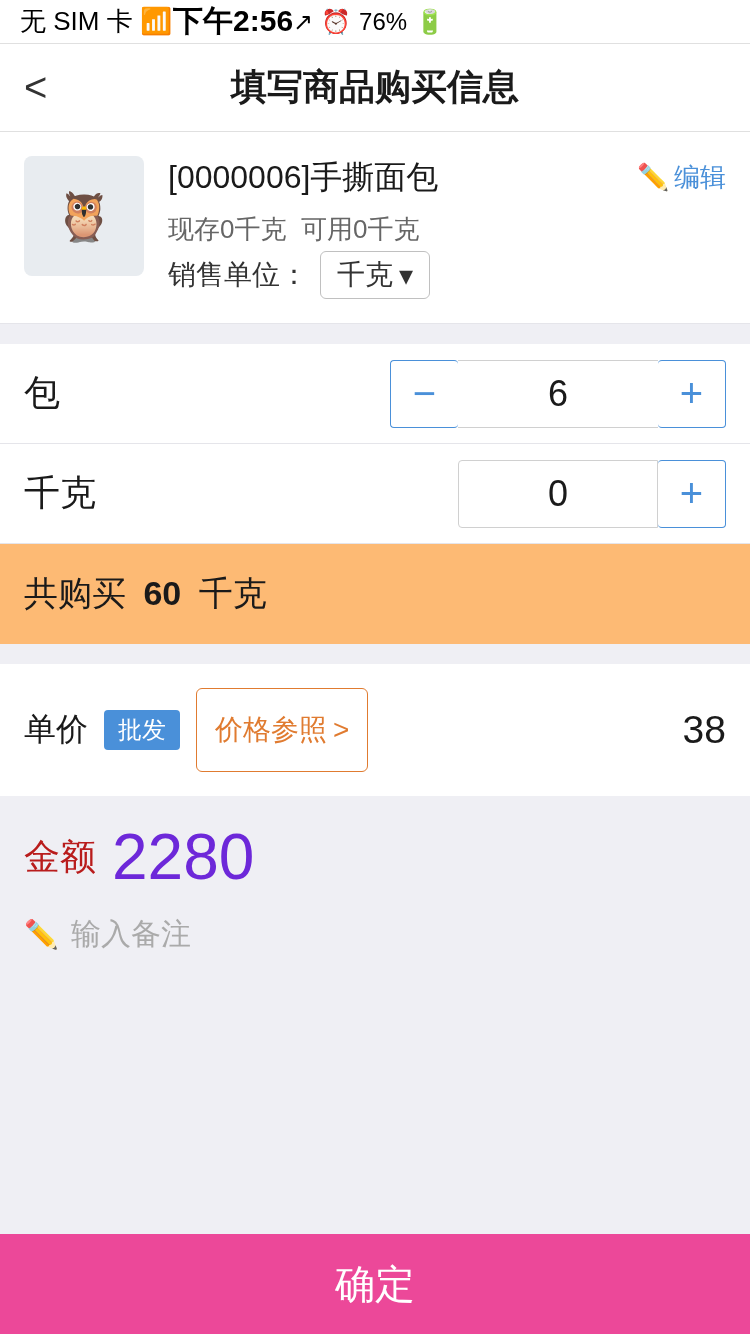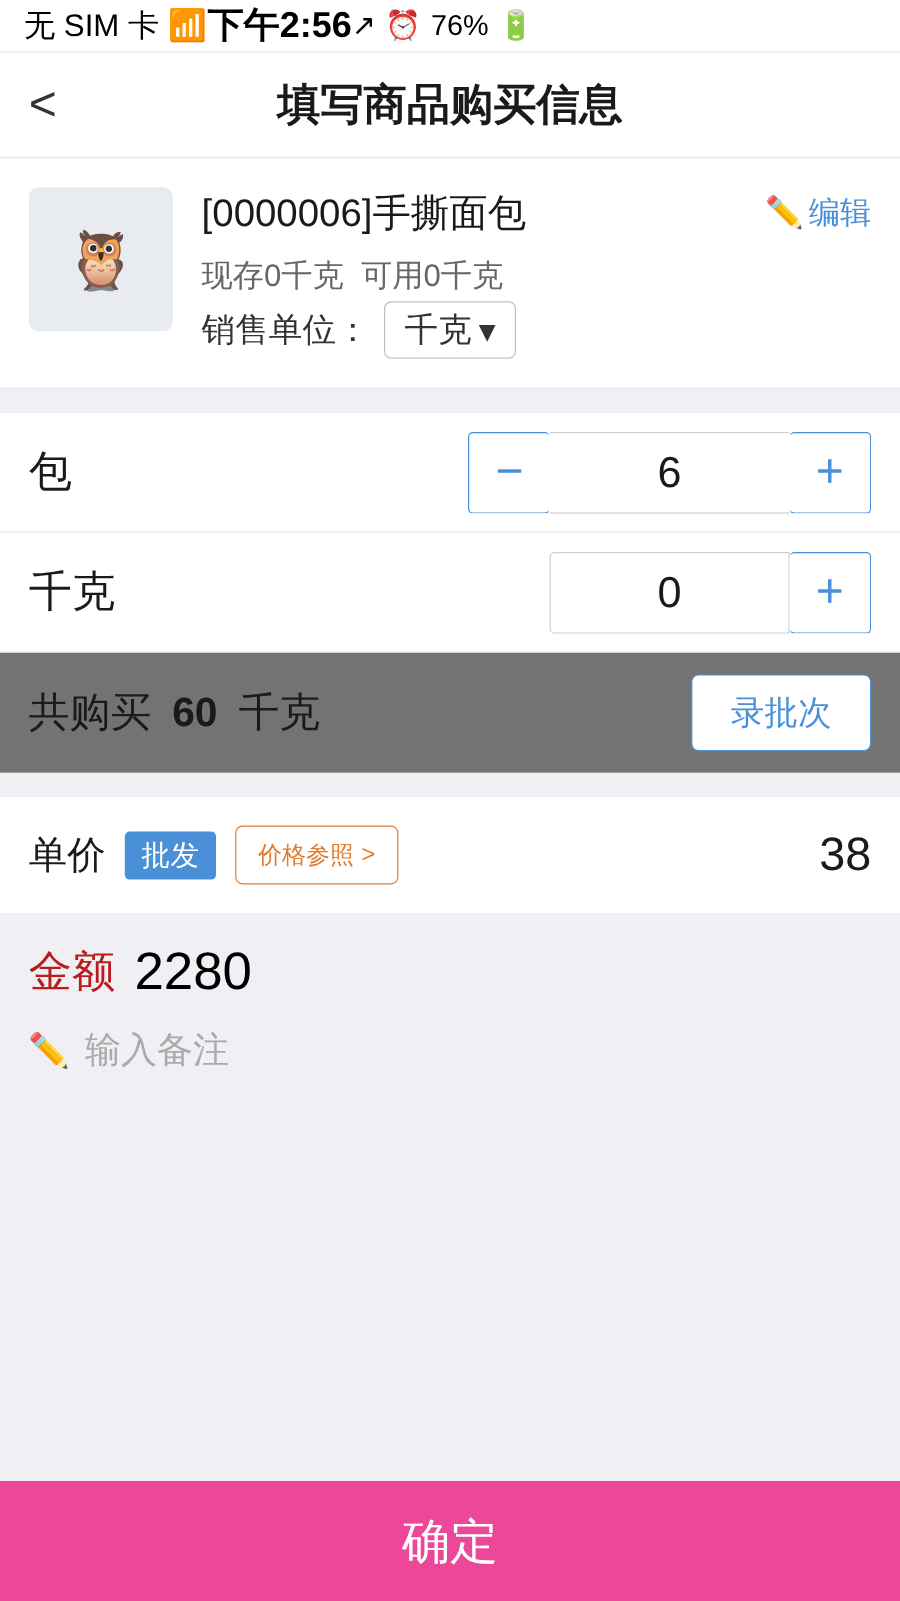--- a/index.html
+++ b/index.html
@@ -199,21 +199,21 @@
       border-radius: 4px 0 0 4px;
     }
 
     
     .total-row {
       display: flex;
       align-items: center;
       justify-content: space-between;
       padding: 0 24px;
       height: 100px;
-      background: #737373;
+      background: #fdba74;
     }
     .total-text {
       font-size: 34px;
       color: #1a1a1a;
     }
     .batch-btn {
       border: 1.5px solid #4a90d9;
       border-radius: 6px;
       padding: 12px 32px;
       color: #4a90d9;
@@ -238,23 +238,23 @@
       background: #4a90d9;
       color: #fff;
       font-size: 24px;
       padding: 4px 14px;
       border-radius: 4px;
       margin-right: 16px;
     }
     .price-ref-btn {
       border: 1.5px solid #e07b30;
       border-radius: 6px;
-      padding: 10px 18px;
+      padding: 22px 18px;
       color: #e07b30;
-      font-size: 20px;
+      font-size: 28px;
       background: #fff;
       display: flex;
       align-items: center;
       gap: 6px;
       cursor: pointer;
     }
     .price-value {
       margin-left: auto;
       font-size: 39px;
       color: #1a1a1a;
@@ -269,22 +269,22 @@
     .amount-row {
       display: flex;
       align-items: center;
       margin-bottom: 20px;
     }
     .amount-label {
       font-size: 36px;
       color: #b91c1c;
     }
     .amount-value {
-      font-size: 44px;
-      color: #000000;
+      font-size: 64px;
+      color: #6d28d9;
       font-weight: 500;
       margin-left: 16px;
     }
     .note-row {
       display: flex;
       align-items: center;
       gap: 12px;
       padding-bottom: 24px;
     }
     .note-icon {
@@ -386,21 +386,20 @@
       <button class="qty-btn qty-btn-right">+</button>
     </div>
   </div>
 
   <div class="total-row">
     <span class="total-text">
       <span>共购买</span>
       <span style="font-weight:600;margin:0 8px;">60</span>
       <span>千克</span>
     </span>
-    <button class="batch-btn">录批次</button>
   </div>
 </div>
 
 <div class="separator"></div>
 
 <div class="price-section">
   <span class="price-label">单价</span>
   <span class="price-tag">批发</span>
   <button class="price-ref-btn">
     <span>价格参照</span>

